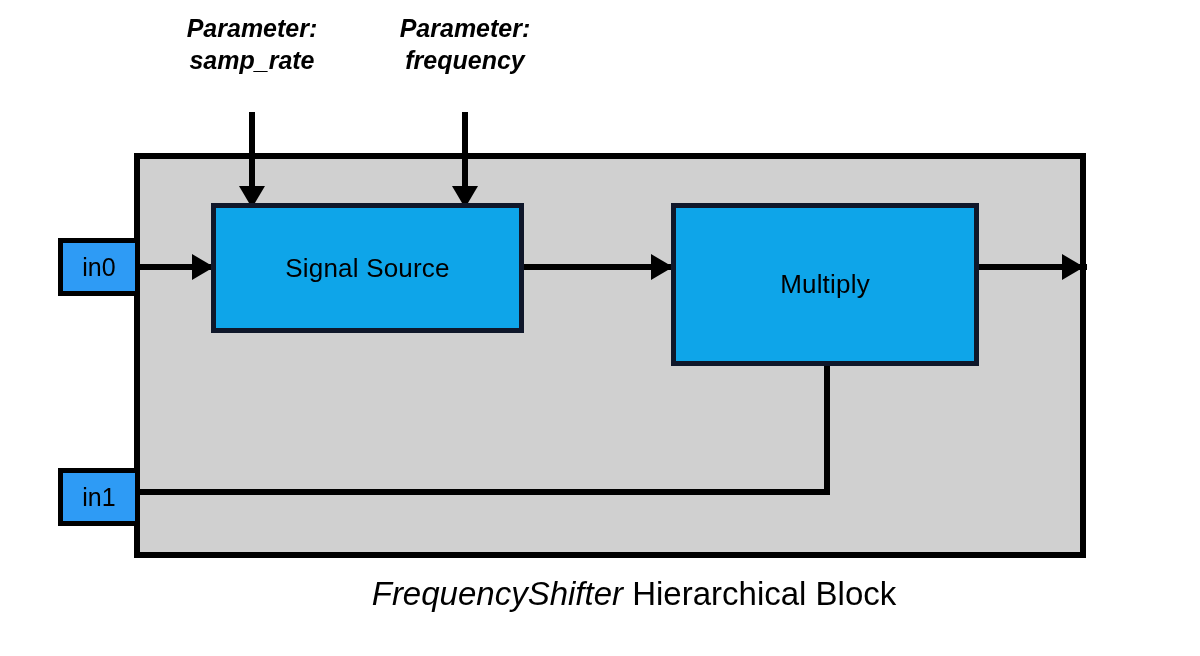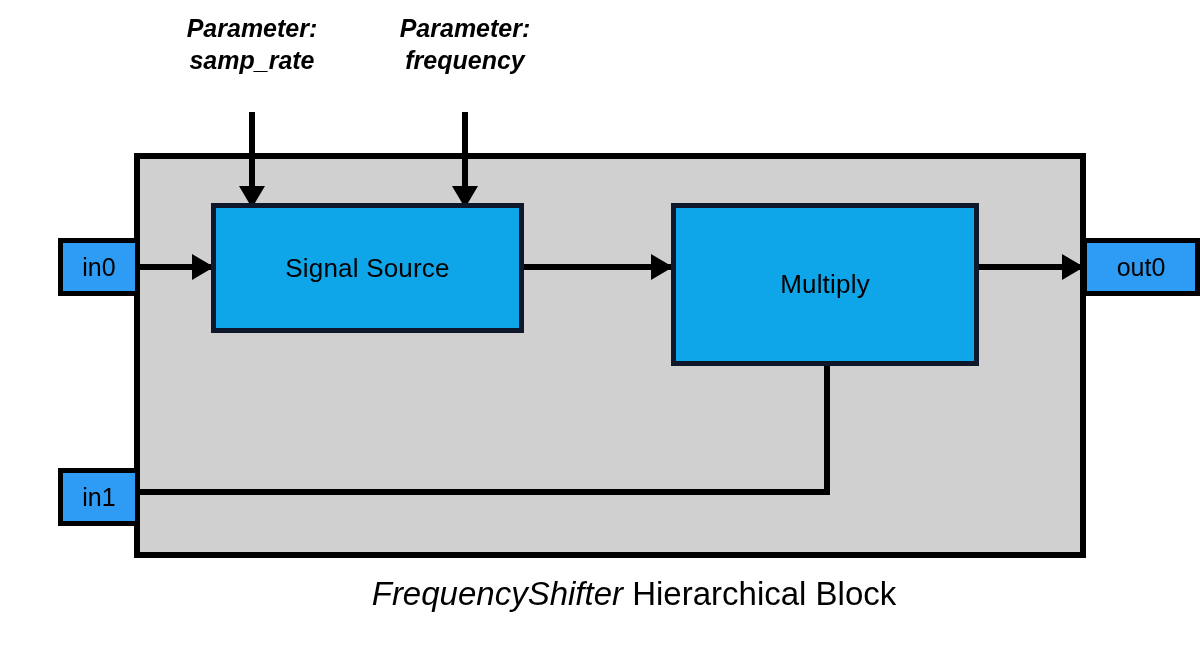--- a/index.html
+++ b/index.html
@@ -213,19 +213,16 @@
   </div>
 
   <div id="port-in0" class="port">
     <span class="port-label">in0</span>
   </div>
 
   <div id="port-in1" class="port">
     <span class="port-label">in1</span>
   </div>
 
-  <div id="port-out0" class="port">
-    <span class="port-label">out0</span>
-  </div>
 
   <div id="caption"><span class="caption-em">FrequencyShifter</span><span class="caption-rest"> Hierarchical Block</span></div>
 
 </div>
 
 </body></html>

